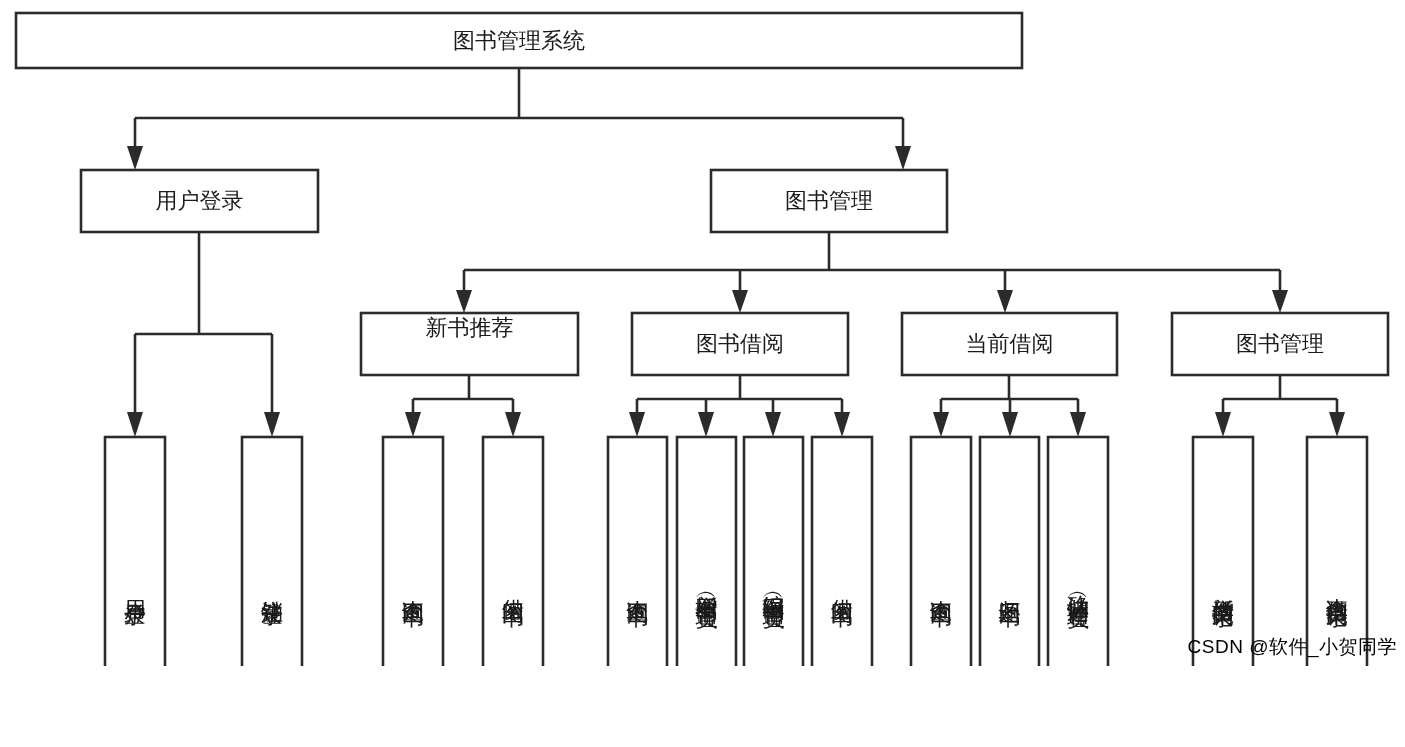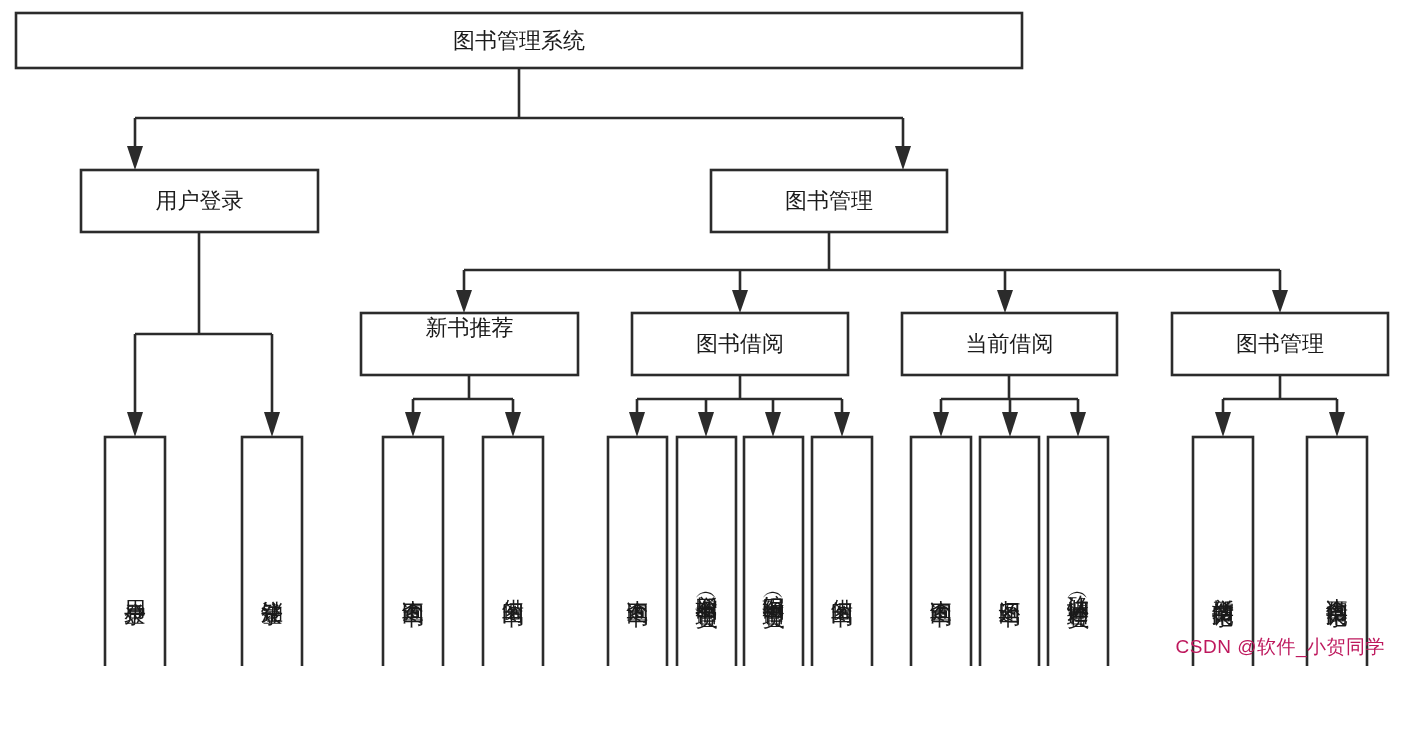--- a/index.html
+++ b/index.html
@@ -65,25 +65,25 @@
     pointer-events: none;
   }
   .htext {
     font-family: "Liberation Sans", "DejaVu Sans", sans-serif;
     font-size: 22px;
     color: #1a1a1a;
     white-space: nowrap;
   }
   .watermark {
     position: absolute;
-    right: 20px;
+    right: 8px;
     bottom: 6px;
     font-family: "Liberation Sans", "DejaVu Sans", sans-serif;
     font-size: 19px;
-    color: #be185d;
+    color: #000000;
     white-space: nowrap;
     letter-spacing: 0.5px;
     text-align: center;
   }
 </style>
 </head>
 <body>
 
 <div id="diagram-canvas">
 

